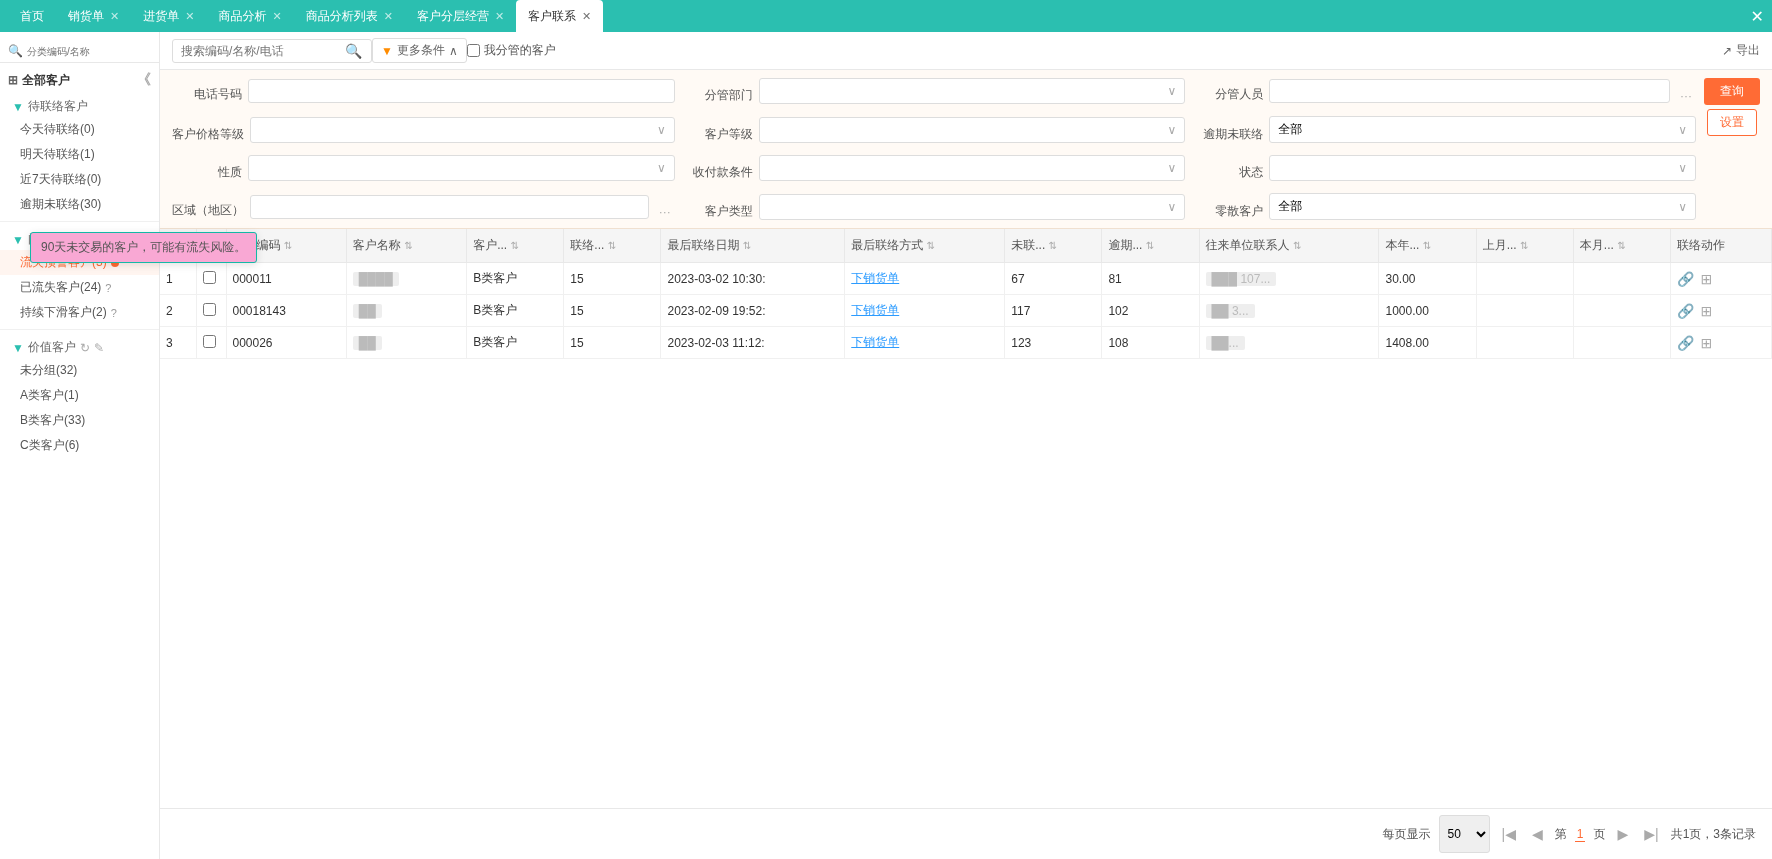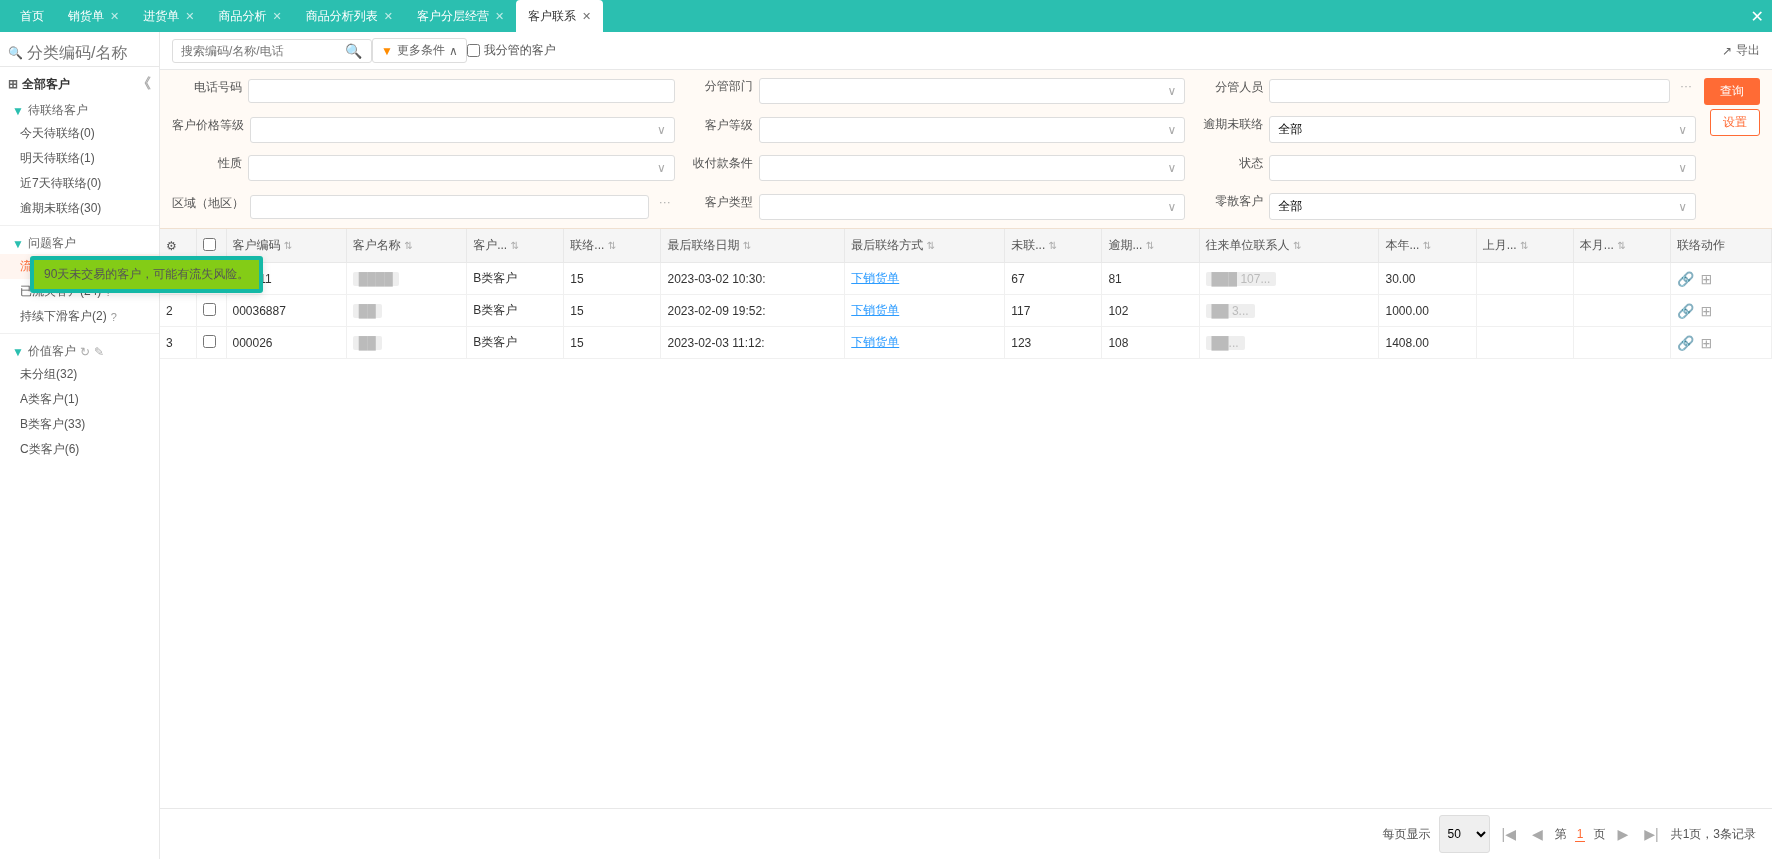--- a/index.html
+++ b/index.html
@@ -59,21 +59,21 @@
     .sidebar-search {
       display: flex;
       align-items: center;
       padding: 4px 8px;
       border-bottom: 1px solid #e8e8e8;
       margin-bottom: 4px;
     }
     .sidebar-search input {
       border: none;
       outline: none;
-      font-size: 16px;
+      font-size: 10px;
       width: 100%;
       background: transparent;
     }
     .sidebar-search-icon { color: #aaa; margin-right: 4px; }
     .sidebar-group-header {
       display: flex;
       align-items: center;
       padding: 4px 8px;
       font-weight: bold;
       font-size: 13px;
@@ -198,21 +198,21 @@
     }
     .filter-row {
       display: flex;
       align-items: center;
       margin-bottom: 6px;
       gap: 8px;
     }
     .filter-row:last-child { margin-bottom: 0; }
     .filter-field {
       display: flex;
-      align-items: flex-start;
+      align-items: flex-end;
       flex: 1;
       gap: 6px;
     }
     .filter-label {
       color: #555;
       white-space: nowrap;
       min-width: 70px;
       text-align: right;
     }
     .filter-input {
@@ -259,21 +259,21 @@
       border: 1px solid #ff6b35;
       border-radius: 3px;
       padding: 4px 12px;
       cursor: pointer;
       font-size: 12px;
     }
     .btn-group-right {
       display: flex;
       flex-direction: column;
       gap: 4px;
-      align-items: flex-end;
+      align-items: center;
     }
 
     
     .table-container {
       flex: 1;
       overflow: auto;
       background: #fff;
     }
     table {
       width: 100%;
@@ -322,30 +322,30 @@
     }
     .action-icon {
       color: #aaa;
       cursor: pointer;
       font-size: 14px;
     }
 
     
     .tooltip-box {
       position: absolute;
-      background: #84cc16;
-      border: 4px solid #14b8a6;
+      background: #f9a8d4;
+      border: 1px solid #14b8a6;
       border-radius: 3px;
       padding: 6px 10px;
       box-shadow: 0 2px 8px rgba(0,0,0,0.12);
       color: #555;
       font-size: 12px;
       white-space: nowrap;
       z-index: 100;
-      top: 256px;
+      top: 232px;
       left: 30px;
     }
 
     
     .bottom-bar {
       display: flex;
       align-items: center;
       justify-content: flex-end;
       padding: 6px 16px;
       border-top: 1px solid #e8e8e8;
@@ -693,21 +693,21 @@
     <td>
       <div class="action-icons">
         <span class="action-icon">🔗</span>
         <span class="action-icon">⊞</span>
       </div>
     </td>
   </tr>
             <tr>
     <td>2</td>
     <td><input type="checkbox" style=""></td>
-    <td>00036887</td>
+    <td>00018143</td>
     <td><span class="cell-blurred">██</span></td>
     <td>B类客户</td>
     <td>15</td>
     <td>2023-02-09 19:52:</td>
     <td><span class="cell-link">下销货单</span></td>
     <td>117</td>
     <td>102</td>
     <td><span class="cell-blurred">██ 3...</span></td>
     <td>1000.00</td>
     <td></td>

